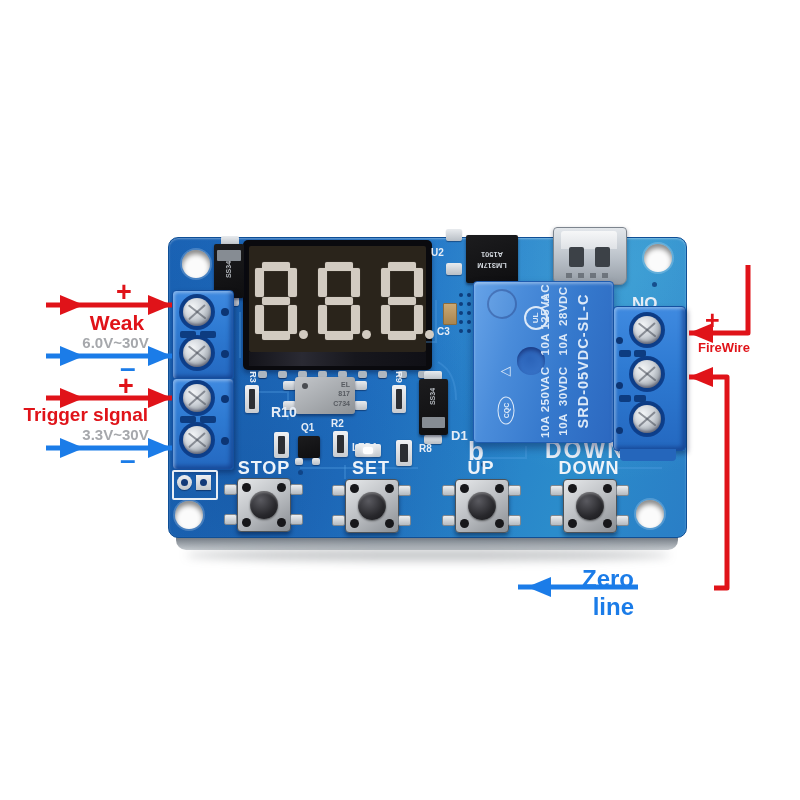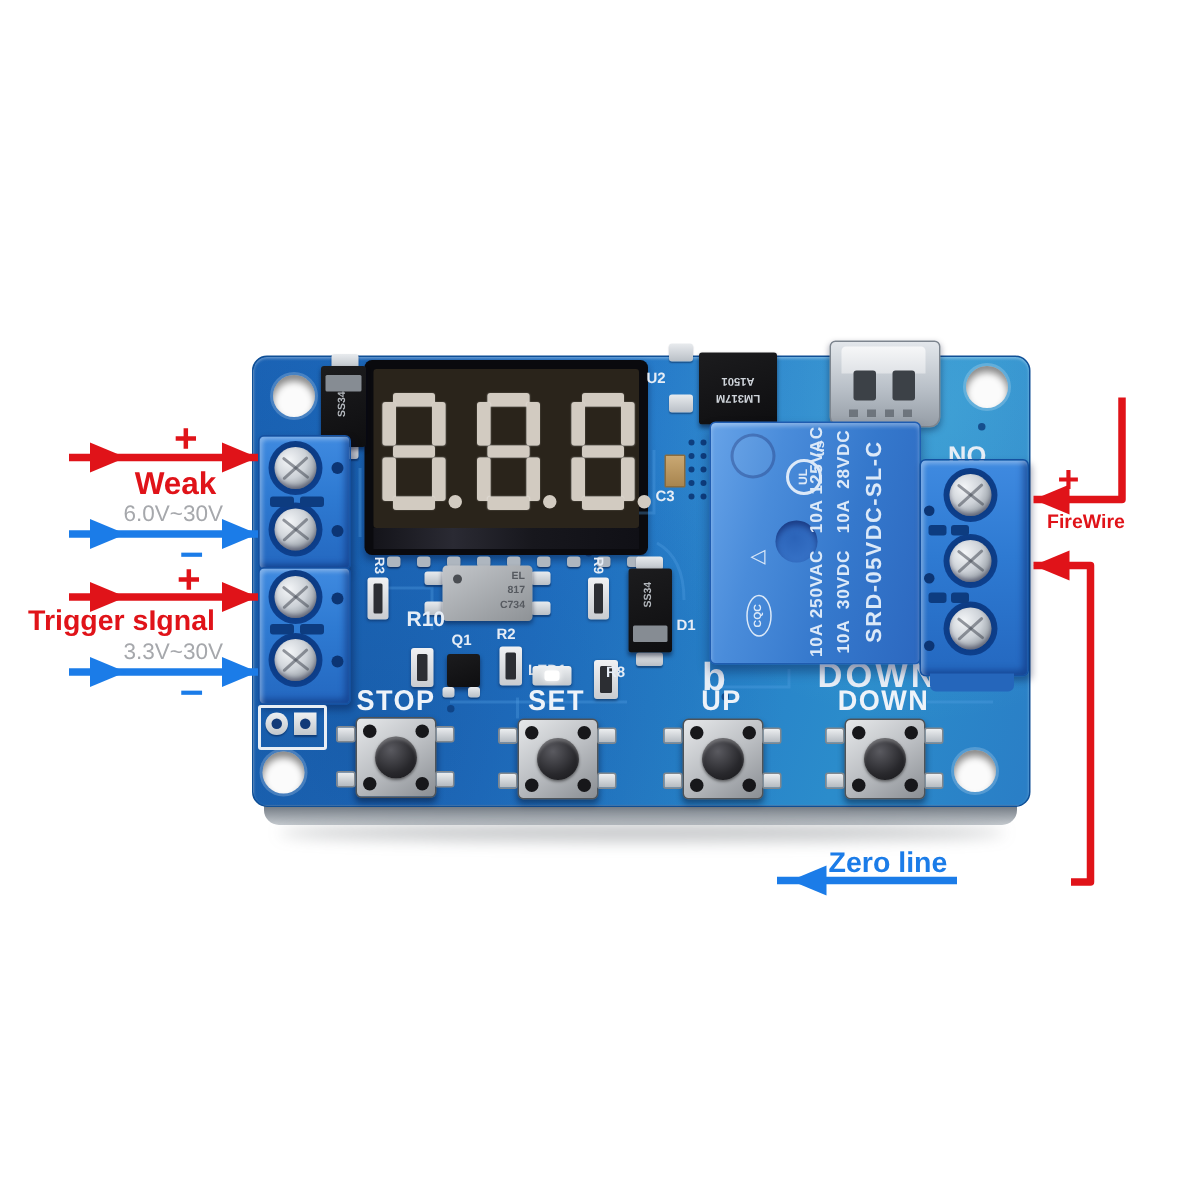--- a/index.html
+++ b/index.html
@@ -106,21 +106,21 @@
   .pushbtn .cap{position:absolute;left:12px;top:12px;width:28px;height:28px;border-radius:50%;
     background:radial-gradient(circle at 38% 32%,#5a5a60,#28282c 60%,#151518);
     box-shadow:inset 0 2px 2px rgba(255,255,255,.25), 0 1px 2px rgba(0,0,0,.5);}
   .pushbtn .corner{position:absolute;width:9px;height:9px;border-radius:50%;background:#17171a;}
   .btn-pin{width:11px;height:9px;background:linear-gradient(#eceef0,#b4bac0);border:1px solid #80878e;border-radius:2px;}
   .btn-label{font-weight:bold;color:#eef3f9;font-size:19px;letter-spacing:1px;transform:scaleX(.95);
     text-align:center;width:70px;}
   
   .red-t{color:#e01319;font-weight:bold;}
   .blue-t{color:#1b7ce8;font-weight:bold;}
-  .gray-t{color:#a6a8ac;font-weight:normal;}
+  .gray-t{color:#a6a8ac;font-weight:bold;}
   #loadbox{left:638px;top:569px;width:67px;height:44px;background:#fff;border:4px solid #2b2b2b;
     border-radius:2px;text-align:center;}
   #loadbox span{font-size:19px;font-weight:bold;color:#1c1c1c;line-height:44px;}
   svg.overlay{position:absolute;left:0;top:0;pointer-events:none;}
   .frag{color:#e6edf6;font-weight:bold;}
   #jumper{left:172px;top:470px;width:42px;height:26px;border:2px solid #e8eef5;border-radius:2px;}
   #jumper .jp{position:absolute;top:3px;width:15px;height:15px;background:linear-gradient(#eef0f2,#c2c7cc);
     box-shadow:0 1px 1px rgba(0,10,40,.4);}
   #jumper .jp::after{content:"";position:absolute;left:4px;top:4px;width:7px;height:7px;background:#123a78;border-radius:50%;}
 </style>
@@ -269,34 +269,34 @@
       <div>C734</div>
     </div>
   </div>
 
   <div class="abs pad" style="left:424px;top:371px;width:18px;height:9px;z-index:4"></div>
   <div class="abs pad" style="left:424px;top:435px;width:18px;height:9px;z-index:4"></div>
   <div class="abs blackchip" style="left:419px;top:379px;width:29px;height:56px;z-index:4">
     <div class="diode-band" style="position:absolute;left:3px;top:38px;width:23px;height:11px"></div>
     <div class="diode-mark" style="position:absolute;left:5px;top:14px">SS34</div>
   </div>
-  <div class="abs silk" style="left:451px;top:412px;font-size:10px;z-index:4">D1</div>
+  <div class="abs silk" style="left:451px;top:428px;font-size:13px;z-index:4">D1</div>
 
   <div class="abs silk" style="left:271px;top:404px;font-size:14px;z-index:4">R10</div>
   <div class="abs smd-r smd-rv" style="left:274px;top:432px;width:15px;height:26px;z-index:4"></div>
   <div class="abs silk" style="left:301px;top:422px;font-size:10px;z-index:4">Q1</div>
   <div class="abs blackchip" style="left:298px;top:436px;width:22px;height:22px;z-index:4"></div>
   <div class="abs pad" style="left:295px;top:458px;width:8px;height:7px;z-index:4"></div>
   <div class="abs pad" style="left:312px;top:458px;width:8px;height:7px;z-index:4"></div>
   <div class="abs silk" style="left:331px;top:418px;font-size:10px;z-index:4">R2</div>
   <div class="abs smd-r smd-rv" style="left:333px;top:431px;width:15px;height:26px;z-index:4"></div>
   <div class="abs silk" style="left:352px;top:442px;font-size:10px;z-index:4">LED1</div>
   <div class="abs led" style="left:355px;top:444px;width:26px;height:13px;z-index:4"></div>
   <div class="abs smd-r smd-rv" style="left:396px;top:440px;width:16px;height:26px;z-index:4"></div>
-  <div class="abs silk" style="left:404px;top:443px;font-size:10px;z-index:4">R8</div>
+  <div class="abs silk" style="left:419px;top:443px;font-size:10px;z-index:4">R8</div>
 
   <div id="relay" class="abs" style="z-index:5"></div>
   <div class="abs relay-ring" style="z-index:5"></div>
   <div class="abs relay-dimple" style="z-index:5"></div>
   <div id="relay-text" class="abs" style="z-index:5">
     <div class="rline">10A 250VAC   10A 125VAC</div>
     <div class="rline">10A  30VDC   10A  28VDC</div>
     <div class="rmodel">SRD-05VDC-SL-C</div>
   </div>
   <div class="abs ul-circle" style="z-index:5">UL</div>
@@ -432,22 +432,22 @@
       <line x1="518" y1="587" x2="638" y2="587" stroke="#1b7ce8" stroke-width="5"></line>
       <polygon points="551,577 551,597 527,587" fill="#1b7ce8"></polygon>
     </g>
   </svg>
 
   <div class="abs red-t" style="left:116px;top:277px;font-size:27px;z-index:12">+</div>
   <div class="abs red-t" style="left:72px;top:311px;width:90px;font-size:21px;text-align:center;z-index:12">Weak</div>
   <div class="abs gray-t" style="left:68px;top:334px;width:95px;font-size:15px;text-align:center;z-index:12">6.0V~30V</div>
   <div class="abs blue-t" style="left:120px;top:352px;font-size:28px;z-index:12">–</div>
   <div class="abs red-t" style="left:118px;top:371px;font-size:27px;z-index:12">+</div>
-  <div class="abs red-t" style="left:14px;top:404px;width:134px;font-size:19px;text-align:center;z-index:12">Trigger sIgnal</div>
+  <div class="abs red-t" style="left:14px;top:404px;width:134px;font-size:19px;text-align:right;z-index:12">Trigger sIgnal</div>
   <div class="abs gray-t" style="left:68px;top:426px;width:95px;font-size:15px;text-align:center;z-index:12">3.3V~30V</div>
   <div class="abs blue-t" style="left:120px;top:444px;font-size:28px;z-index:12">–</div>
 
   <div class="abs red-t" style="left:705px;top:306px;font-size:25px;z-index:12">+</div>
   <div class="abs red-t" style="left:698px;top:340px;font-size:13px;z-index:12">FireWire</div>
-  <div class="abs blue-t" style="left:550px;top:565px;width:84px;font-size:19px;text-align:center;z-index:12">Zero line</div>
+  <div class="abs blue-t" style="left:550px;top:565px;width:84px;font-size:24px;text-align:right;z-index:12">Zero line</div>
 
 
 </div>
 
 </body></html>

